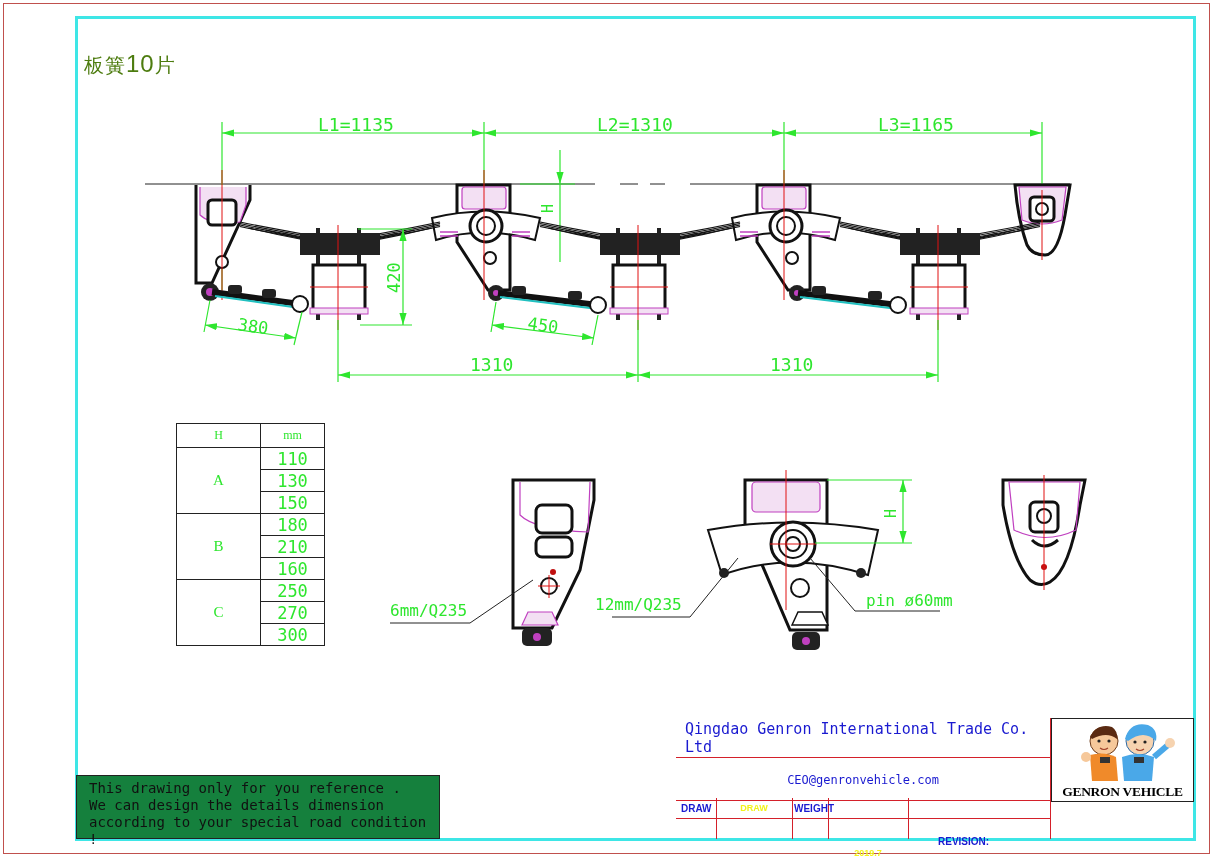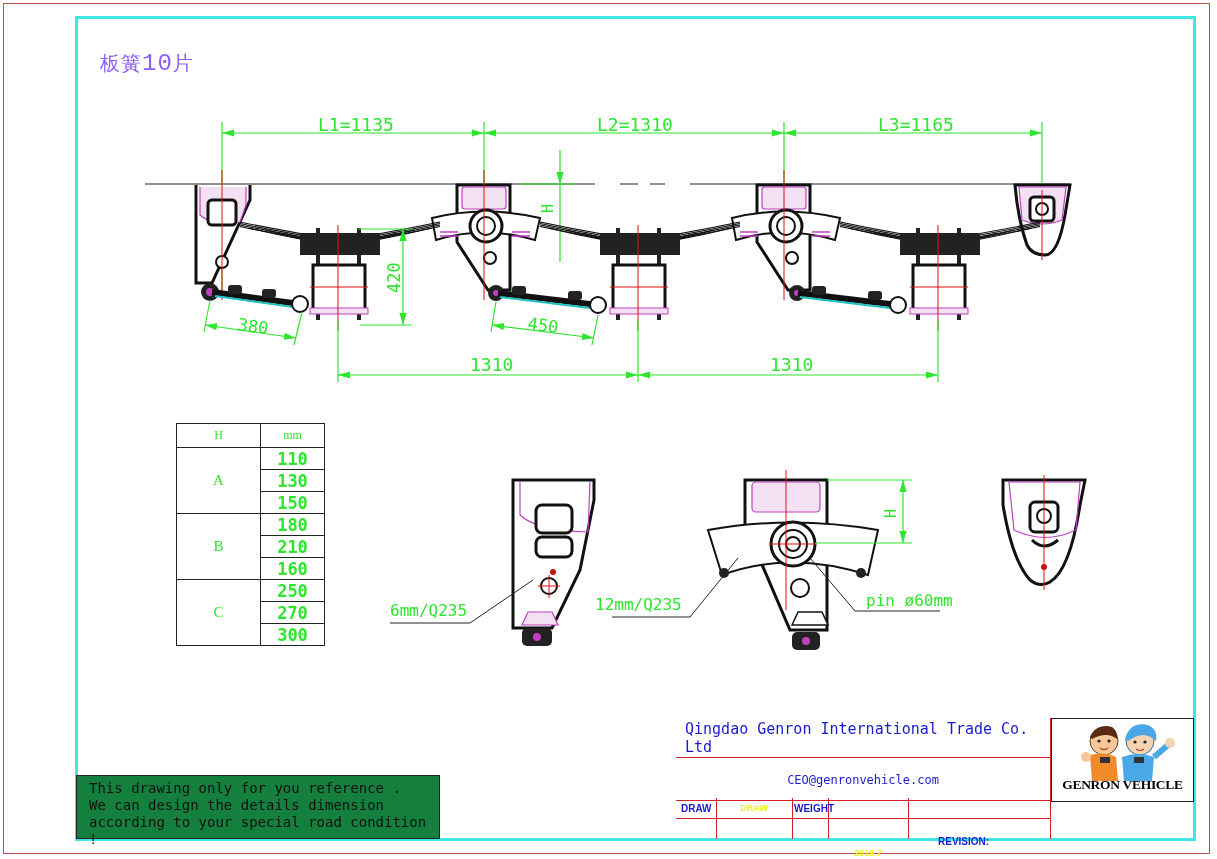--- a/index.html
+++ b/index.html
@@ -1,39 +1,39 @@
 <!DOCTYPE html>
 <html><head>
 <meta charset="utf-8">
 <style>
   html, body { margin: 0; padding: 0; background: #ffffff; }
   body { width: 1217px; height: 859px; position: relative; overflow: hidden; font-family: "DejaVu Sans", sans-serif; }
   .outer-border { position: absolute; left: 3px; top: 3px; width: 1207px; height: 851px; border: 1px solid #c0504d; box-sizing: border-box; }
   .frame { position: absolute; left: 75px; top: 16px; width: 1121px; height: 825px; border: 3px solid #3ee6e6; box-sizing: border-box; }
   svg.drawing { position: absolute; left: 0; top: 0; }
-  .title-cn { position: absolute; left: 100px; top: 50px; font-size: 20px; color: #8b5cf6; font-family: Liberation Mono, monospace; letter-spacing: 1px; }
+  .title-cn { position: absolute; left: 84px; top: 50px; font-size: 20px; color: #4d7c0f; font-family: Liberation Sans, sans-serif; letter-spacing: 1px; }
   .title-cn .num { font-size: 24px; font-weight: 300; }
   .dim { fill: #2ee62e; font-family: "DejaVu Sans Mono", monospace; }
   .note-box { position: absolute; left: 76px; top: 775px; width: 364px; height: 64px; border: 1.5px solid #222; box-sizing: border-box; padding: 4px 12px; font-family: "DejaVu Sans Mono", monospace; font-size: 14px; line-height: 17px; color: #111; background: #15803d; }
   .tb { position: absolute; left: 676px; top: 718px; width: 376px; height: 121px; }
   .tb-row1 { position: absolute; left: 0; top: 0; width: 374px; height: 40px; border-bottom: 1.5px solid #d4202a; color: #1a1ad0; font-family: "DejaVu Sans Mono", monospace; font-size: 15px; display: flex; align-items: center; padding-left: 9px; box-sizing: border-box; }
   .tb-row2 { position: absolute; left: 0; top: 41px; width: 374px; height: 42px; border-bottom: 1.5px solid #d4202a; color: #1a1ad0; font-family: "DejaVu Sans Mono", monospace; font-size: 12px; display: flex; align-items: center; justify-content: center; box-sizing: border-box; }
   .tb-grid { position: absolute; left: 0; top: 80px; width: 374px; height: 41px; }
   .cell { position: absolute; box-sizing: border-box; font-family: "Liberation Sans", sans-serif; font-weight: bold; font-size: 10px; display: flex; align-items: center; }
   .lbl { color: #1a1ad0; padding-left: 5px; }
   .val { color: #f2f21a; justify-content: center; font-size: 9px; }
   .vline { position: absolute; width: 0; border-left: 1.5px solid #d4202a; }
   .hline { position: absolute; height: 0; border-top: 1.5px solid #d4202a; }
   .logo-box { position: absolute; left: 1051px; top: 718px; width: 143px; height: 84px; border: 1.5px solid #222; box-sizing: border-box; background: #fff; overflow: hidden; }
-  .logo-text { position: absolute; left: 0; bottom: 8px; width: 100%; text-align: center; font-family: "Liberation Serif", serif; font-weight: bold; font-size: 13.5px; color: #000; letter-spacing: -0.3px; }
+  .logo-text { position: absolute; left: 0; bottom: 1px; width: 100%; text-align: center; font-family: "Liberation Serif", serif; font-weight: bold; font-size: 13.5px; color: #000; letter-spacing: -0.3px; }
   .h-table { position: absolute; left: 176px; top: 423px; border-collapse: collapse; }
   .h-table td { border: 1.5px solid #222; color: #2ee62e; text-align: center; font-family: "Liberation Sans", sans-serif; padding: 0; }
   .h-table .hdr { height: 23px; font-size: 12px; font-family: "Liberation Serif", serif; }
   .h-table .grp { width: 83px; font-size: 15px; font-family: "Liberation Serif", serif; }
-  .h-table .v { width: 63px; height: 21px; font-size: 17px; font-family: "DejaVu Sans Mono", monospace; font-weight: 700; }
+  .h-table .v { width: 63px; height: 21px; font-size: 17px; font-family: "DejaVu Sans Mono", monospace; font-weight: 400; }
 </style>
 </head>
 <body>
 
 <div class="outer-border"></div>
 <div class="frame"></div>
 
 <div class="title-cn">
   <span>板簧</span><span class="num">10</span><span>片</span>
 </div>

